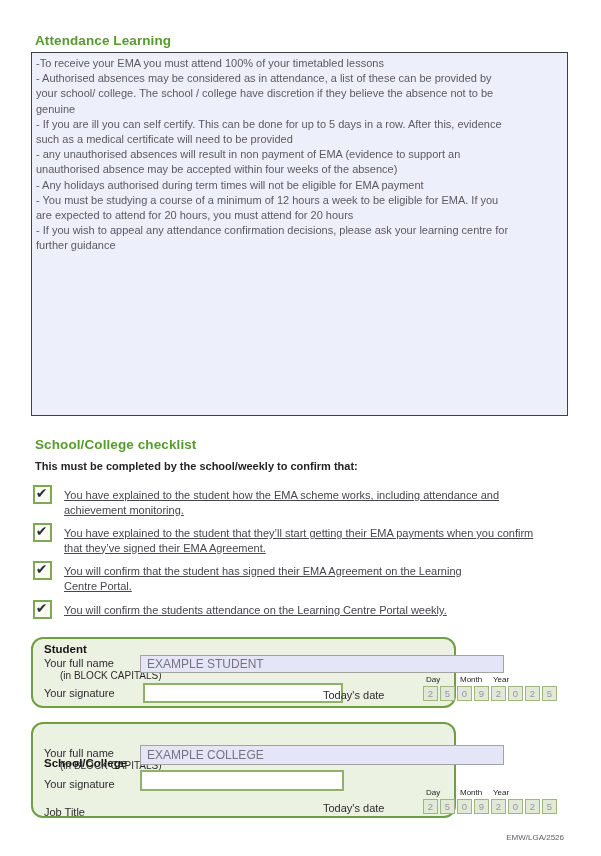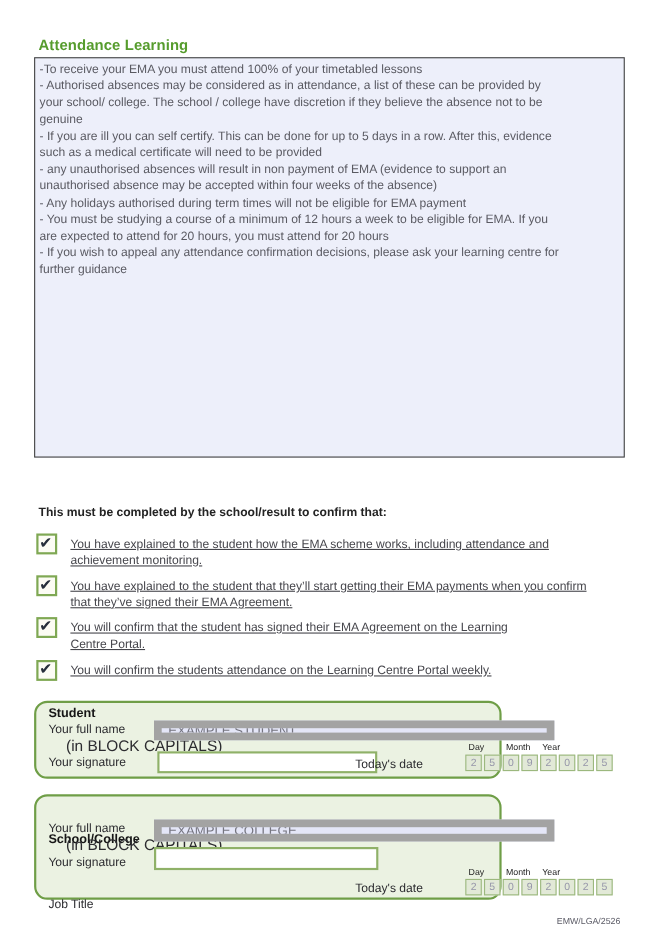--- a/index.html
+++ b/index.html
@@ -44,24 +44,24 @@
   .sig-section{
     position:absolute;left:31px;width:425px;
     background:#ebf2e2;border:2px solid #6f9e47;box-sizing:border-box;
     border-radius:12px;
   }
   .sec-title{
     position:absolute;left:11px;
     font-size:11.5px;font-weight:bold;color:#161616;
   }
   .field-label{position:absolute;left:11px;font-size:11px;color:#2c2c30;}
-  .field-sublabel{position:absolute;left:11px;font-size:14px;color:#2c2c30;padding-left:16px;}
+  .field-sublabel{position:absolute;left:11px;font-size:10px;color:#2c2c30;padding-left:16px;}
   .text-input{
     position:absolute;box-sizing:border-box;
-    background:#e4e6f7;border:7px solid #a3a3a3;
+    background:#e4e6f7;border:1px solid #a3a3a3;
     font-family:"Liberation Sans","DejaVu Sans",sans-serif;
     font-size:12px;color:#74747f;padding:0 0 0 6px;outline:none;
   }
   .sig-input{
     position:absolute;box-sizing:border-box;
     background:#ffffff;border:2px solid #8fb168;
     font-family:"Liberation Sans","DejaVu Sans",sans-serif;
     font-size:12px;color:#46464c;padding:0 0 0 6px;outline:none;
   }
   .date-label{position:absolute;font-size:11px;color:#2c2c30;}
@@ -96,22 +96,23 @@
 such as a medical certificate will need to be provided
 - any unauthorised absences will result in non payment of EMA (evidence to support an
 unauthorised absence may be accepted within four weeks of the absence)
 - Any holidays authorised during term times will not be eligible for EMA payment
 - You must be studying a course of a minimum of 12 hours a week to be eligible for EMA. If you
 are expected to attend for 20 hours, you must attend for 20 hours
 - If you wish to appeal any attendance confirmation decisions, please ask your learning centre for
 further guidance</div>
   </div>
 
-
-  <div class="checklist-subtitle">This must be completed by the school/result to confirm that:</div>
+  <h2 class="green-heading" style="top:437px;">School/College checklist</h2>
+
+  <div class="checklist-subtitle">This must be completed by the school/weekly to confirm that:</div>
 
   <div class="check-item" style="top:485px;">
     <div class="checkbox">
       <span class="tick">✔</span>
     </div>
     <div class="check-label">You have explained to the student how the EMA scheme works, including attendance and
 achievement monitoring.</div>
   </div>
 
   <div class="check-item" style="top:523px;">
@@ -171,21 +172,21 @@
   <div class="sig-section" style="top:722px;height:96px;">
     <div class="sec-title" style="top:6px;margin-top:27px;">School/College</div>
 
     <div class="field-label" style="top:23px;">Your full name</div>
     <div class="field-sublabel" style="top:36px;">(in BLOCK CAPITALS)</div>
     <input class="text-input" style="left: 107px; top: 21px; width: 364px; height: 20px;" value="EXAMPLE COLLEGE">
 
     <div class="field-label" style="top:54px;">Your signature</div>
     <input class="sig-input" style="left: 107px; top: 46px; width: 204px; height: 21px;" value="">
 
-    <div class="field-label" style="top:92px;">Job Title</div>
+    <div class="field-label" style="top:82px;">Job Title</div>
 
     <div class="date-label" style="left:290px;top:78px;">Today's date</div>
 
     <div class="date-group" style="left:390px;top:64px;">
       <div class="date-headers">
         <span class="dh-day">Day</span>
         <span class="dh-month">Month</span>
         <span class="dh-year">Year</span>
       </div>
       <div class="date-boxes">

